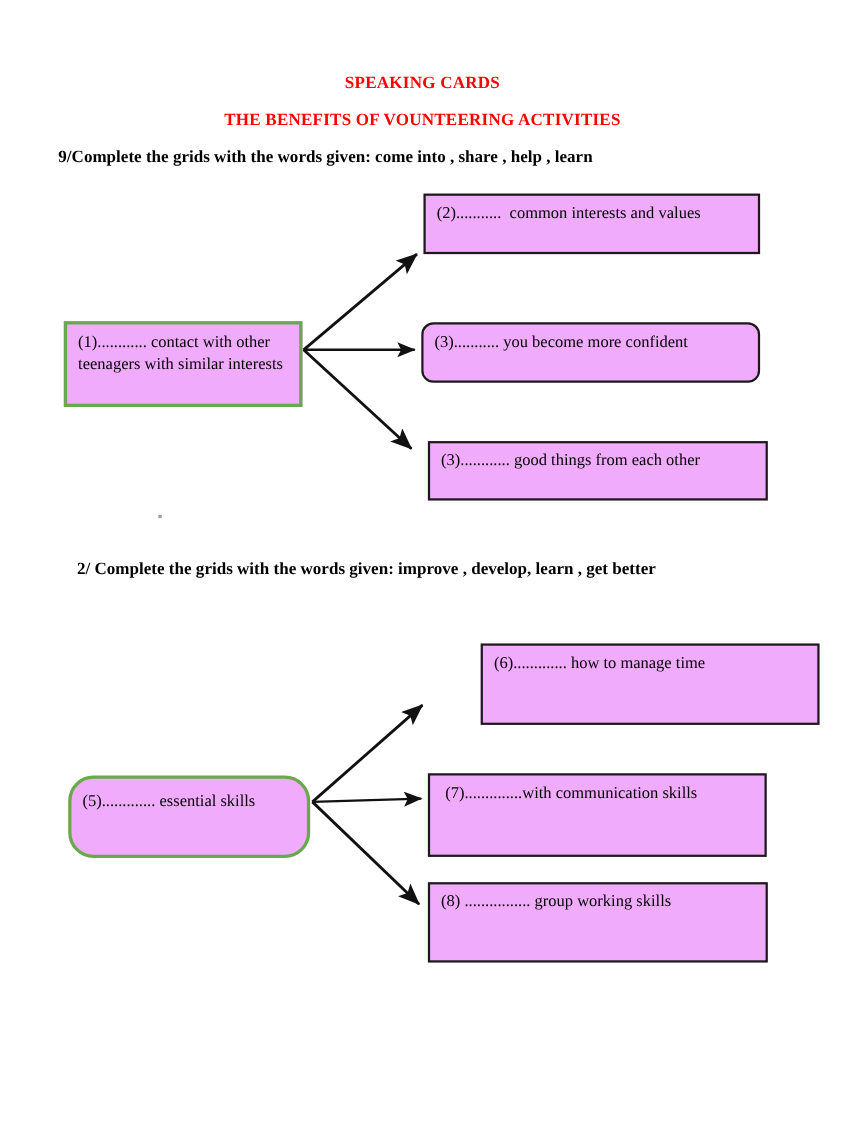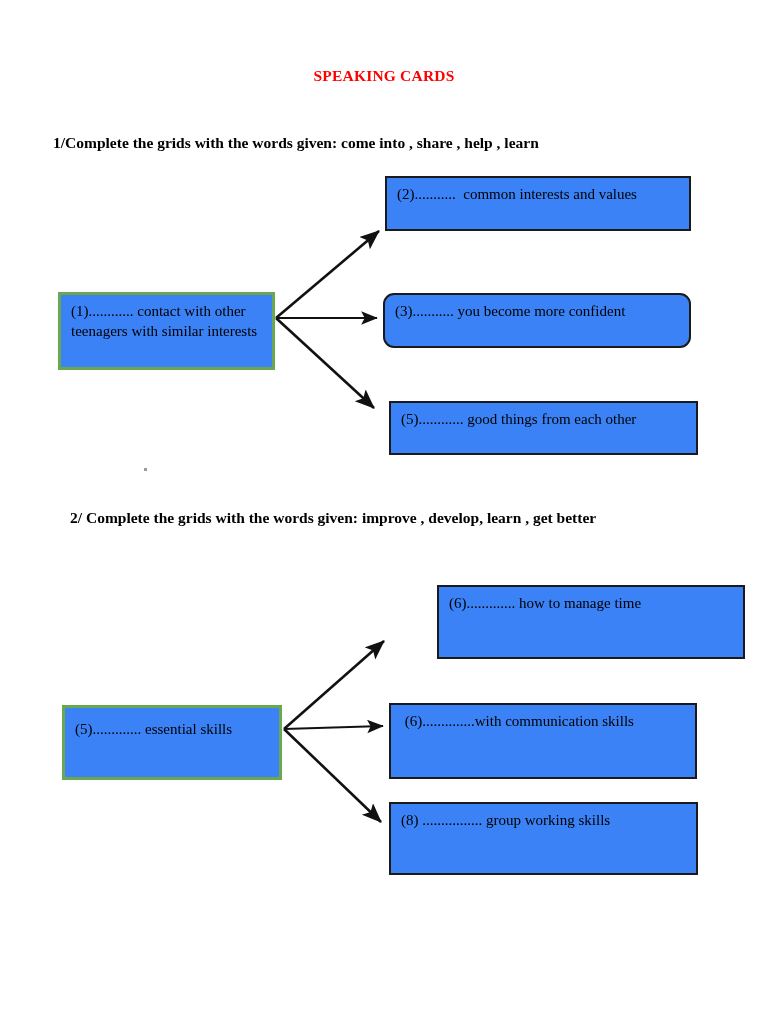--- a/index.html
+++ b/index.html
@@ -54,21 +54,21 @@
     top: 468px;
     width: 3px;
     height: 3px;
     background: #9a9a9a;
   }
 
   
   .box {
     position: absolute;
     box-sizing: border-box;
-    background: #3b82f6;
+    background: #f0abfc;
     font-size: 15px;
     line-height: 1.33;
   }
   .box-black {
     border: 2px solid #1a1a1a;
   }
   .box-green {
     border: 3px solid #6aa84f;
     padding-left: 44px;
   }
@@ -82,73 +82,74 @@
   .box-text.mid { top: 12px; }
 
   
   #box-2 { left: 385px; top: 176px;  width: 306px; height: 55px; }
   #box-1 { left: 58px;  top: 292px;  width: 217px; height: 78px; }
   #box-3 { left: 383px; top: 293px;  width: 308px; height: 55px; border-radius: 11px; }
   #box-4 { left: 389px; top: 401px;  width: 309px; height: 54px; }
 
   
   #box-6 { left: 389px; top: 585px;  width: 308px; height: 74px; margin-left: 48px; }
-  #box-5 { left: 62px;  top: 705px;  width: 220px; height: 75px; }
+  #box-5 { left: 62px;  top: 705px;  width: 220px; height: 75px; border-radius: 23px; }
   #box-7 { left: 389px; top: 703px;  width: 308px; height: 76px; }
   #box-8 { left: 389px; top: 802px;  width: 309px; height: 73px; padding-left: 28px; }
 
   
   .arrow-layer {
     position: absolute;
     left: 0;
     top: 0;
     width: 768px;
     height: 1024px;
     pointer-events: none;
   }
 </style>
 </head>
 <body>
 
 <div class="page">
 
   <div class="title-red" id="title-main">SPEAKING CARDS</div>
+  <div class="title-red" id="title-sub">THE BENEFITS OF VOUNTEERING ACTIVITIES</div>
 
-  <div class="section-heading" id="heading-1">1/Complete the grids with the words given: come into , share , help , learn</div>
+  <div class="section-heading" id="heading-1">9/Complete the grids with the words given: come into , share , help , learn</div>
 
   <div class="box box-black" id="box-2">
     <span class="box-text top">(2)...........  common interests and values</span>
   </div>
 
   <div class="box box-green" id="box-1">
     <span class="box-text top">(1)............ contact with other teenagers with similar interests</span>
   </div>
 
   <div class="box box-black" id="box-3">
     <span class="box-text top">(3)........... you become more confident</span>
   </div>
 
   <div class="box box-black" id="box-4">
-    <span class="box-text top">(5)............ good things from each other</span>
+    <span class="box-text top">(3)............ good things from each other</span>
   </div>
 
   <div class="stray-dot"></div>
 
   <div class="section-heading" id="heading-2">2/ Complete the grids with the words given: improve , develop,  learn , get better</div>
 
   <div class="box box-black" id="box-6">
     <span class="box-text top">(6)............. how to manage time</span>
   </div>
 
   <div class="box box-green" id="box-5">
     <span class="box-text mid">(5)............. essential skills</span>
   </div>
 
   <div class="box box-black" id="box-7">
-    <span class="box-text top"> (6)..............with communication skills</span>
+    <span class="box-text top"> (7)..............with communication skills</span>
   </div>
 
   <div class="box box-black" id="box-8">
     <span class="box-text top">(8) ................ group working skills</span>
   </div>
 
   <svg class="arrow-layer" viewBox="0 0 768 1024">
     <defs>
       <marker id="ah" markerWidth="9" markerHeight="9" refX="7.2" refY="3.1" orient="auto" markerUnits="strokeWidth">
         <path d="M0,0 L7.6,3.1 L0,6.2 L1.6,3.1 z" fill="#111111"></path>

